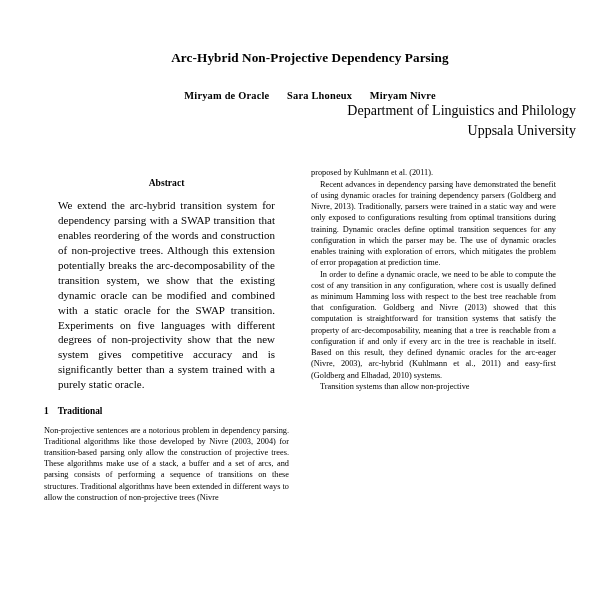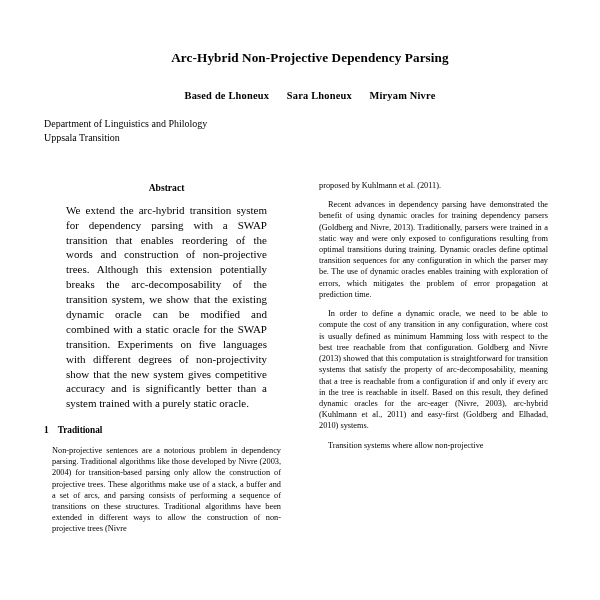--- a/index.html
+++ b/index.html
@@ -37,24 +37,24 @@
     letter-spacing: 0.2px;
   }
   .authors span {
     display: inline-block;
   }
   .author-sep {
     display: inline-block;
     width: 12px;
   }
   .affiliation {
-    text-align: left;
-    font-size: 10px;
+    text-align: right;
+    font-size: 14px;
     line-height: 1.45;
-    margin-top: 16px;
+    margin-top: 0;
   }
   .columns {
     display: flex;
     margin-top: 26px;
     gap: 22px;
   }
   .col {
     width: 245px;
     font-size: 8.3px;
     line-height: 1.355;
@@ -68,21 +68,21 @@
     margin: 0 0 8px 0;
     font-family: Liberation Serif, serif;
   }
   .abstract-body {
     padding: 0 14px;
     text-align: justify;
     font-size: 11px;
     line-height: 1.355;
   }
   p {
-    margin: 8px;
+    margin: 0;
   }
   p + p {
     margin-top: 0px;
   }
   .indent {
     text-indent: 9px;
   }
   .sec-title-row {
     display: flex;
     gap: 9px;
@@ -97,30 +97,30 @@
 </head>
 <body>
 
 <div class="page">
 
   <div class="title">
     <div>Arc-Hybrid Non-Projective Dependency Parsing</div>
   </div>
 
   <div class="authors">
-    <span>Based de Lhoneux</span>
+    <span>Miryam de Oracle</span>
     <span class="author-sep"></span>
     <span>Sara Lhoneux</span>
     <span class="author-sep"></span>
     <span>Miryam Nivre</span>
   </div>
 
   <div class="affiliation">
     <div>Department of Linguistics and Philology</div>
-    <div>Uppsala Transition</div>
+    <div>Uppsala University</div>
   </div>
 
   <div class="columns">
 
     <div class="col">
       <div class="spacer-abs"></div>
       <div class="abstract-head">Abstract</div>
       <div class="abstract-body">
         <p>We extend the arc-hybrid transition system for dependency parsing with a SWAP transition that enables reordering of the words and construction of non-projective trees. Although this extension potentially breaks the arc-decomposability of the transition system, we show that the existing dynamic oracle can be modified and combined with a static oracle for the SWAP transition. Experiments on five languages with different degrees of non-projectivity show that the new system gives competitive accuracy and is significantly better than a system trained with a purely static oracle.</p>
       </div>
@@ -130,17 +130,17 @@
         <span>Traditional</span>
       </div>
 
       <p>Non-projective sentences are a notorious problem in dependency parsing. Traditional algorithms like those developed by Nivre (2003, 2004) for transition-based parsing only allow the construction of projective trees. These algorithms make use of a stack, a buffer and a set of arcs, and parsing consists of performing a sequence of transitions on these structures. Traditional algorithms have been extended in different ways to allow the construction of non-projective trees (Nivre</p>
     </div>
 
     <div class="col">
       <p>proposed by Kuhlmann et al. (2011).</p>
       <p class="indent">Recent advances in dependency parsing have demonstrated the benefit of using dynamic oracles for training dependency parsers (Goldberg and Nivre, 2013). Traditionally, parsers were trained in a static way and were only exposed to configurations resulting from optimal transitions during training. Dynamic oracles define optimal transition sequences for any configuration in which the parser may be. The use of dynamic oracles enables training with exploration of errors, which mitigates the problem of error propagation at prediction time.</p>
       <p class="indent">In order to define a dynamic oracle, we need to be able to compute the cost of any transition in any configuration, where cost is usually defined as minimum Hamming loss with respect to the best tree reachable from that configuration. Goldberg and Nivre (2013) showed that this computation is straightforward for transition systems that satisfy the property of arc-decomposability, meaning that a tree is reachable from a configuration if and only if every arc in the tree is reachable in itself. Based on this result, they defined dynamic oracles for the arc-eager (Nivre, 2003), arc-hybrid (Kuhlmann et al., 2011) and easy-first (Goldberg and Elhadad, 2010) systems.</p>
-      <p class="indent">Transition systems where allow non-projective</p>
+      <p class="indent">Transition systems than allow non-projective</p>
     </div>
 
   </div>
 </div>
 
 </body></html>

